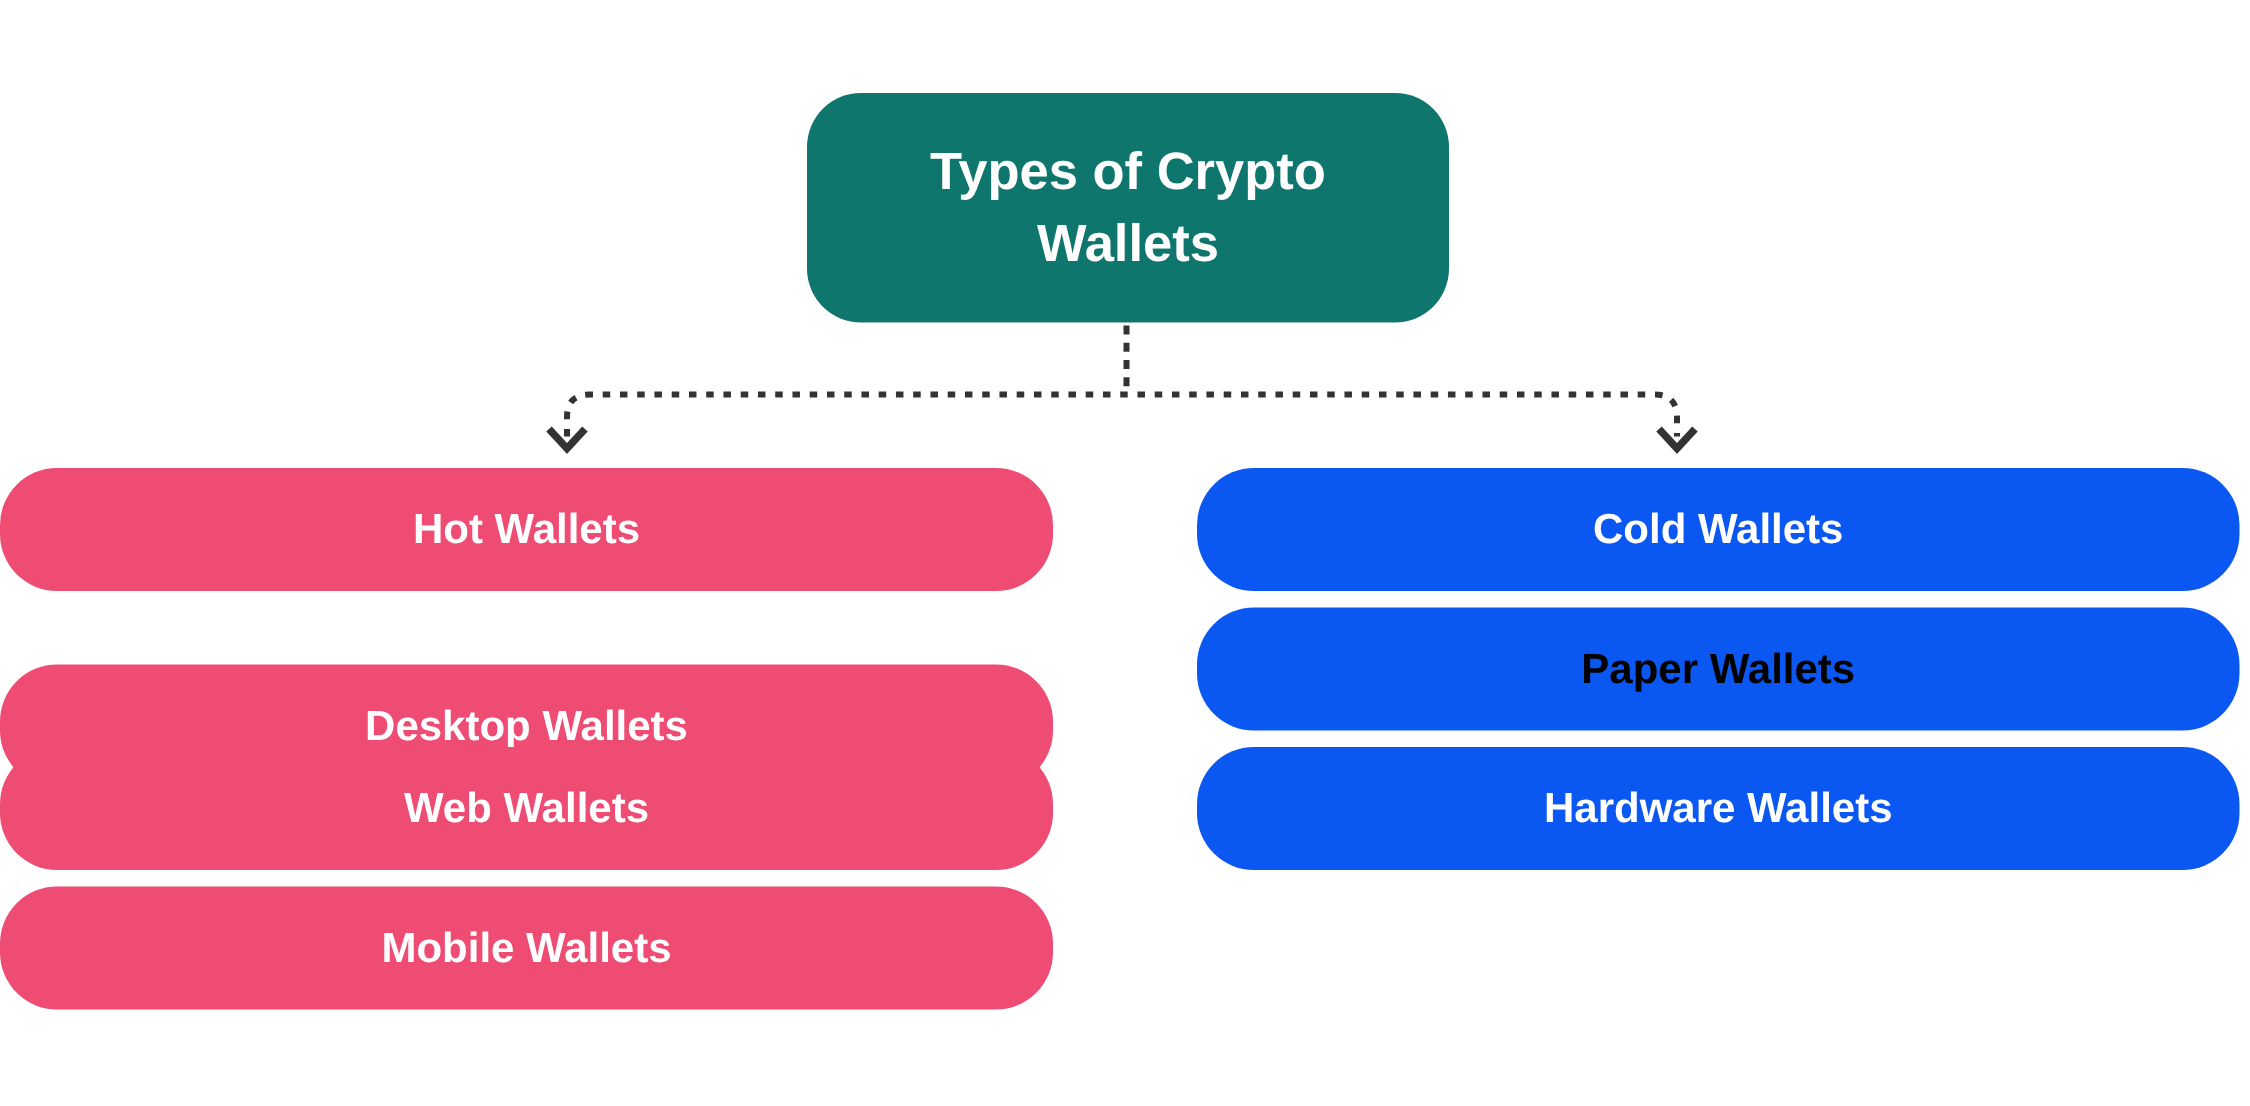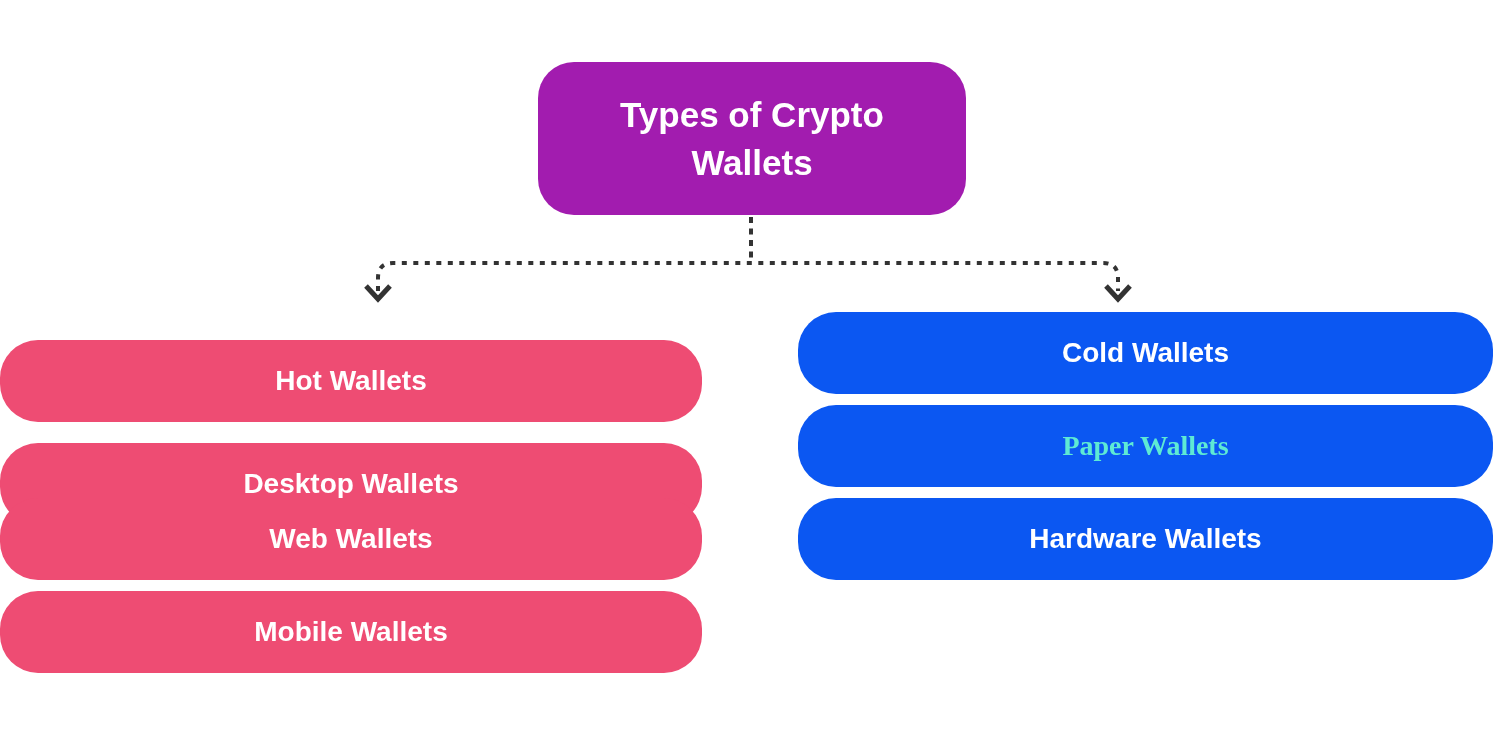--- a/index.html
+++ b/index.html
@@ -77,29 +77,29 @@
 
 <div class="canvas">
 
   <svg class="connectors" viewBox="0 0 1500 737" xmlns="http://www.w3.org/2000/svg">
     <path class="stem" d="M 751 217 L 751 260" style="stroke: rgb(51, 51, 51);"></path>
     <path class="bracket" d="M 378 291 L 378 278 Q 378 263 393 263 L 1103 263 Q 1118 263 1118 278 L 1118 291" style="stroke: rgb(51, 51, 51);"></path>
     <path class="chevron" d="M 366 286 L 378 299 L 390 286" style="stroke: rgb(51, 51, 51);"></path>
     <path class="chevron" d="M 1106 286 L 1118 299 L 1130 286" style="stroke: rgb(51, 51, 51);"></path>
   </svg>
 
-  <div class="node root-node" style="background: #a21caf; color: rgb(255, 255, 255);">Types of Crypto Wallets</div>
+  <div class="node root-node" style="background: #0f766e; color: rgb(255, 255, 255);">Types of Crypto Wallets</div>
 
-  <div class="node branch-node hot-col row-1" style="background: rgb(238, 76, 115); color: rgb(255, 255, 255); margin-top: 28px;">Hot Wallets</div>
+  <div class="node branch-node hot-col row-1" style="background: rgb(238, 76, 115); color: rgb(255, 255, 255);">Hot Wallets</div>
 
   <div class="node branch-node hot-col row-2" style="background: rgb(238, 76, 115); color: rgb(255, 255, 255); margin-top: 38px;">Desktop Wallets</div>
 
   <div class="node branch-node hot-col row-3" style="background: rgb(238, 76, 115); color: rgb(255, 255, 255);">Web Wallets</div>
 
   <div class="node branch-node cold-col row-1" style="background: rgb(11, 87, 242); color: rgb(255, 255, 255);">Cold Wallets</div>
 
   <div class="node branch-node hot-col row-4" style="background: rgb(238, 76, 115); color: rgb(255, 255, 255);">Mobile Wallets</div>
 
-  <div class="node branch-node cold-col row-2" style="background: rgb(11, 87, 242); color: #5eead4; font-family: Liberation Serif, serif;">Paper Wallets</div>
+  <div class="node branch-node cold-col row-2" style="background: rgb(11, 87, 242); color: #000000;">Paper Wallets</div>
 
   <div class="node branch-node cold-col row-3" style="background: rgb(11, 87, 242); color: #ffffff;">Hardware Wallets</div>
 
 </div>
 
 </body></html>

